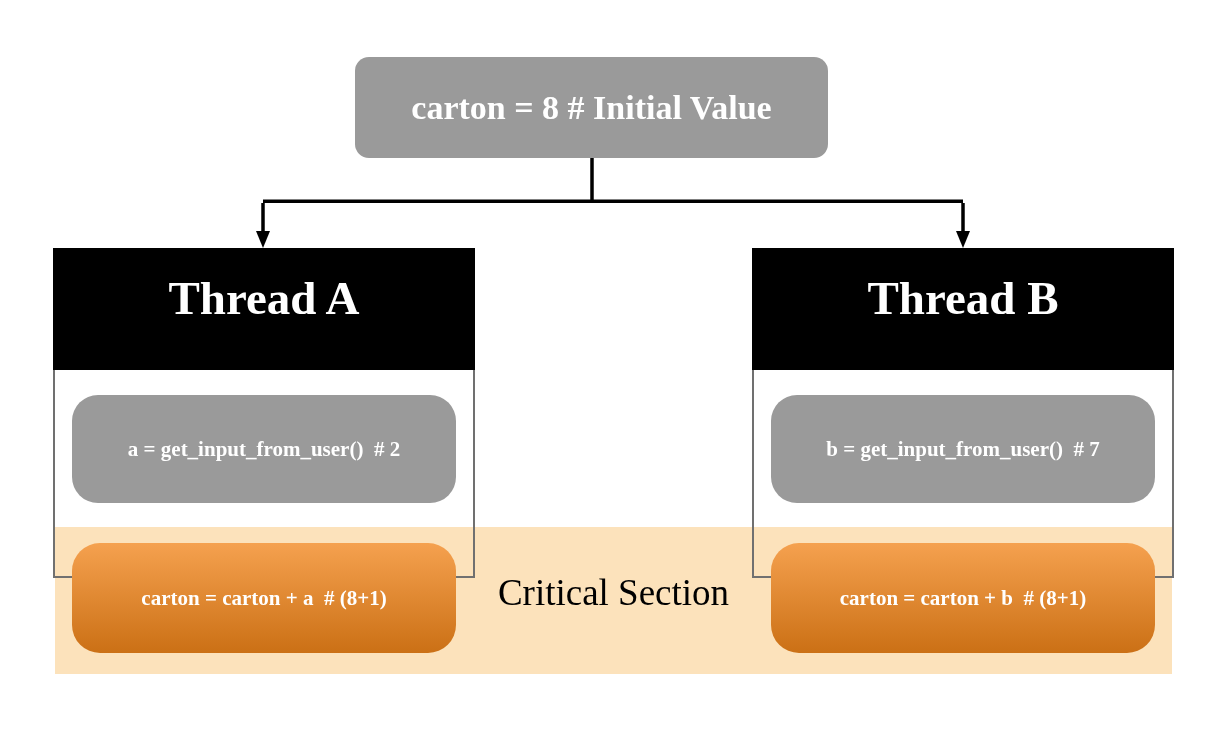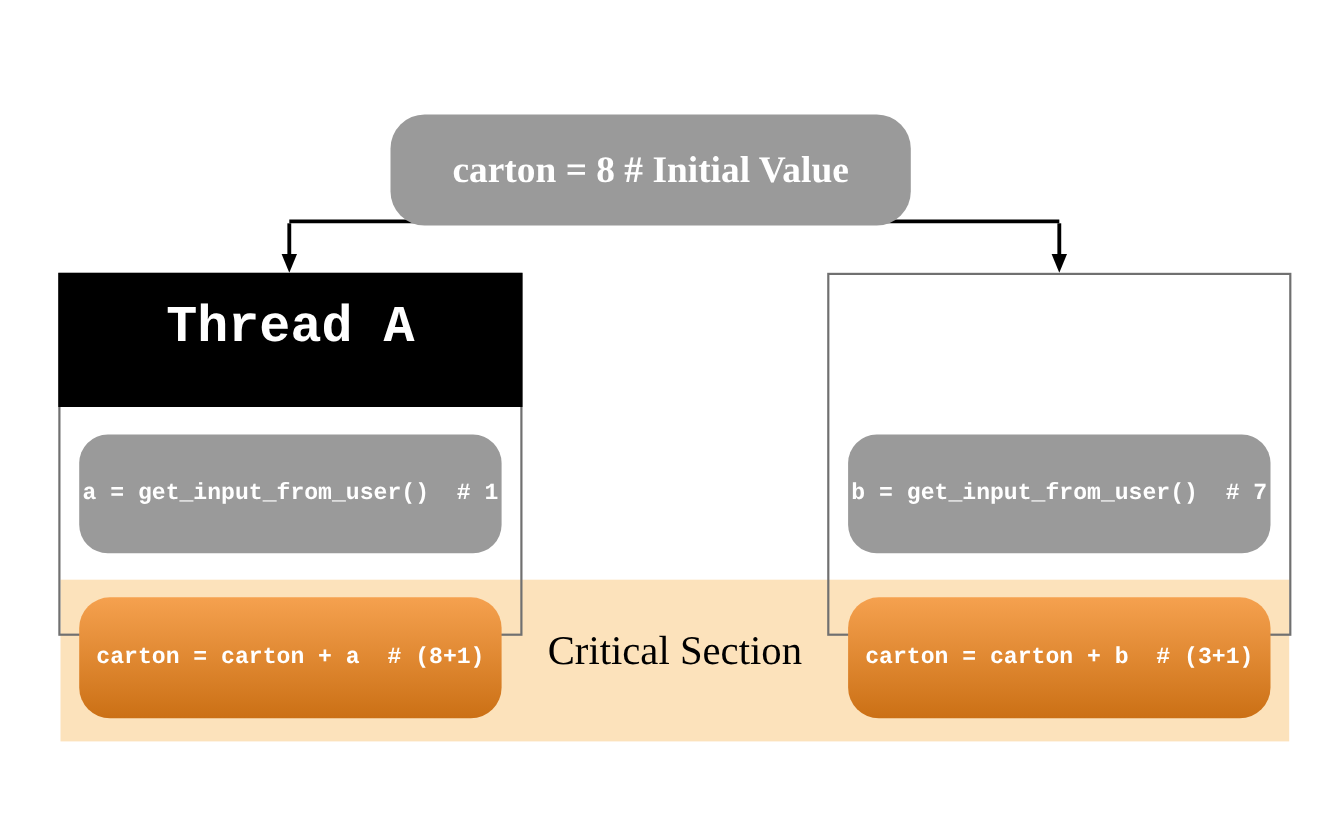--- a/index.html
+++ b/index.html
@@ -22,28 +22,27 @@
     width: 1212px;
     height: 755px;
     background: var(--canvas-bg);
     overflow: hidden;
   }
   .initial-box {
     position: absolute;
     left: 355px; top: 57px;
     width: 473px; height: 101px;
     background: var(--gray-box);
-    border-radius: 31px;
+    border-radius: 14px;
     display: flex; align-items: center; justify-content: center;
     color: var(--code-text);
     font-weight: bold;
     font-size: 34px;
     white-space: pre;
     z-index: 2;
-    margin-top: 47px;
   }
   .arrows {
     position: absolute;
     left: 0; top: 0;
     width: 1212px; height: 755px;
     z-index: 1;
     pointer-events: none;
   }
   .band {
     position: absolute;
@@ -64,21 +63,20 @@
     white-space: pre;
     z-index: 2;
   }
   .thread-box {
     position: absolute;
     top: 248px;
     width: 422px; height: 330px;
     border: 2px solid var(--box-border);
     background: transparent;
     z-index: 1;
-    font-family: Liberation Mono, monospace;
   }
   .thread-a { left: 53px; }
   .thread-b { left: 752px; }
   .thread-header {
     position: absolute;
     left: -2px; top: -2px;
     width: calc(100% + 4px);
     height: 122px;
     background: var(--header-bg);
     display: flex; align-items: center; justify-content: center;
@@ -129,22 +127,23 @@
     <polygon points="263,248 256,231 270,231" fill="#000000"></polygon>
     <polygon points="963,248 956,231 970,231" fill="#000000"></polygon>
   </svg>
 
   <div class="band"></div>
 
   <div class="critical-label">Critical Section</div>
 
   <div class="thread-box thread-a">
     <div class="thread-header">Thread A</div>
-    <div class="code-box input-box">a = get_input_from_user()  # 1</div>
+    <div class="code-box input-box">a = get_input_from_user()  # 2</div>
     <div class="code-box critical-box">carton = carton + a  # (8+1)</div>
   </div>
 
   <div class="thread-box thread-b">
+    <div class="thread-header">Thread B</div>
     <div class="code-box input-box">b = get_input_from_user()  # 7</div>
-    <div class="code-box critical-box">carton = carton + b  # (3+1)</div>
+    <div class="code-box critical-box">carton = carton + b  # (8+1)</div>
   </div>
 
 </div>
 
 </body></html>

